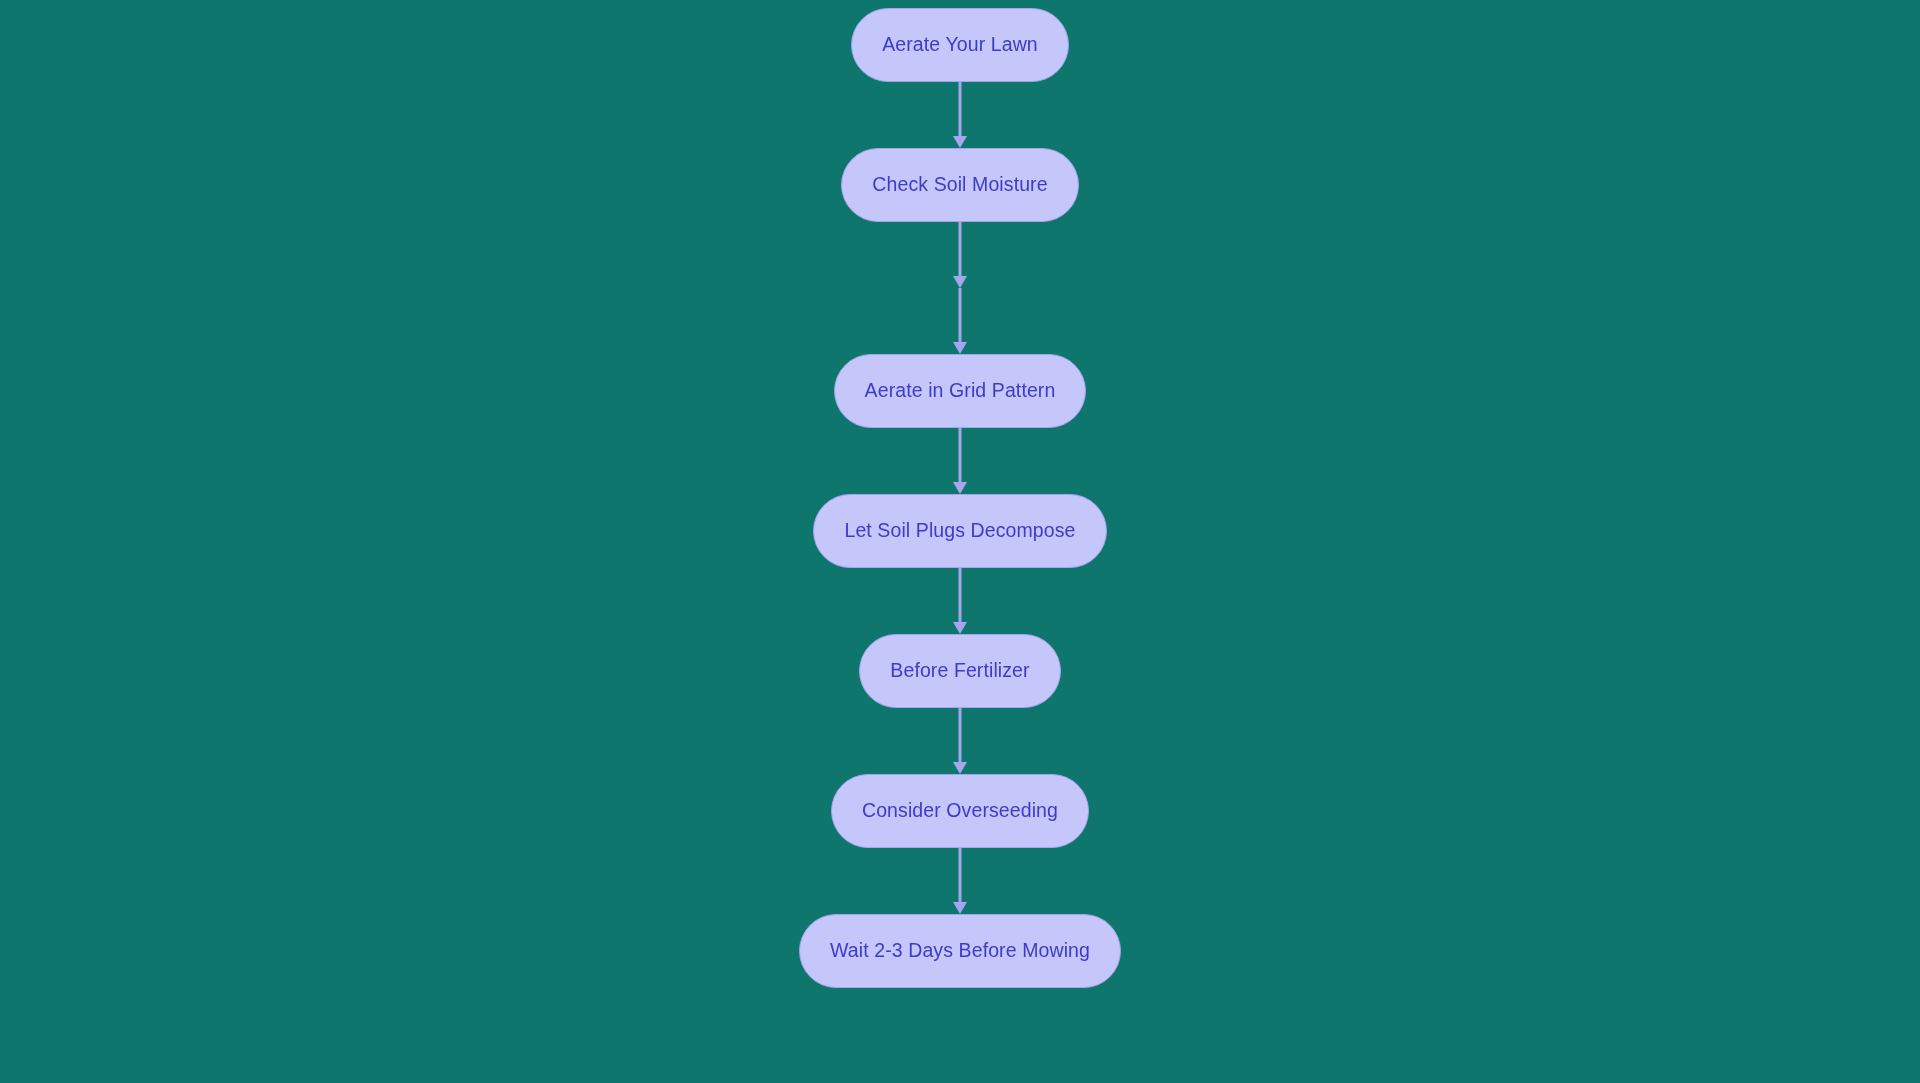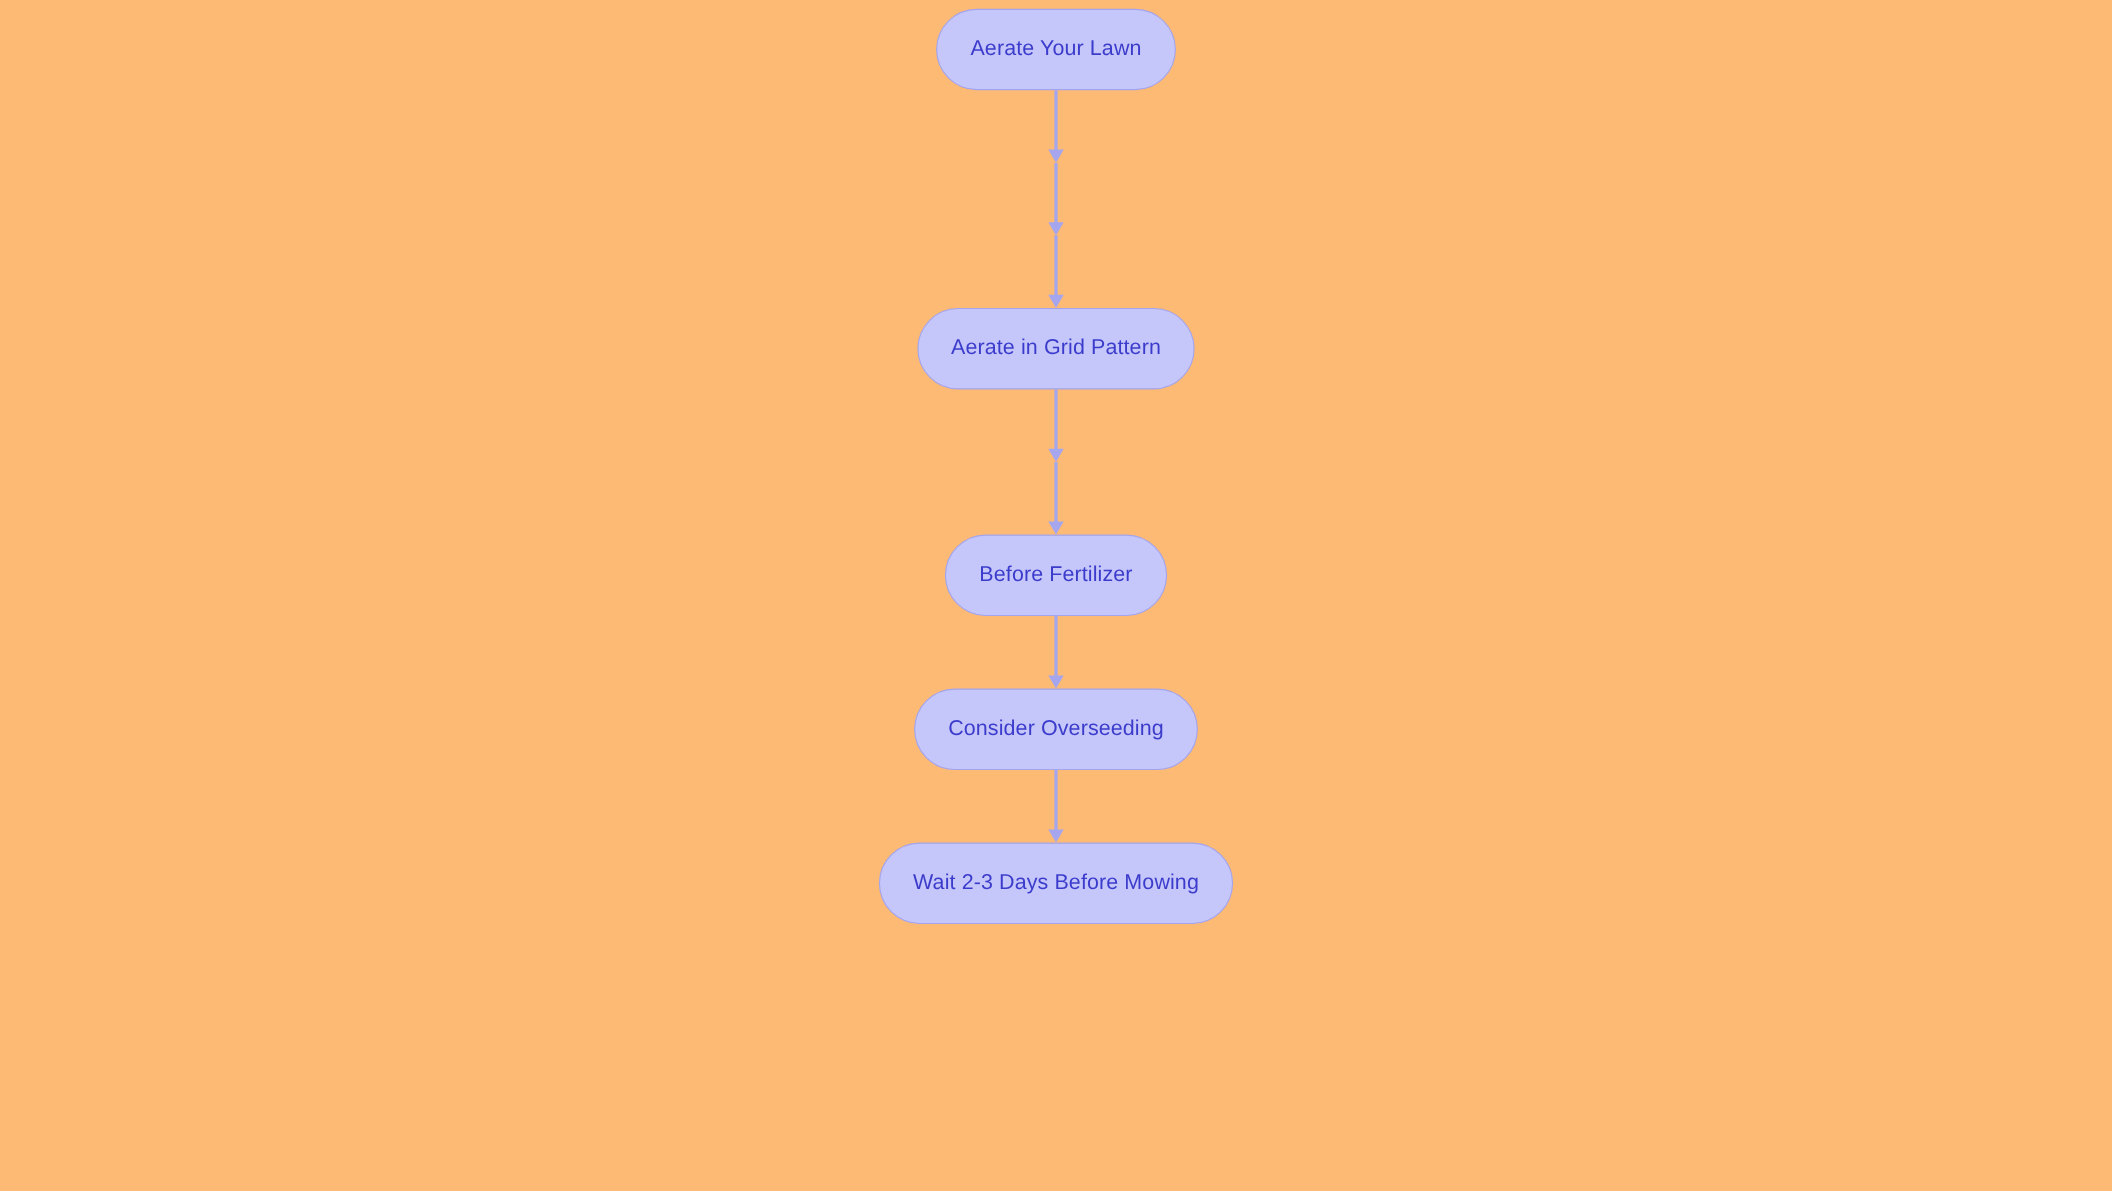--- a/index.html
+++ b/index.html
@@ -12,21 +12,21 @@
     height: 1083px;
     background: #ffffff;
     font-family: "Liberation Sans", "DejaVu Sans", sans-serif;
     overflow: hidden;
   }
 
   #flowchart {
     position: relative;
     width: 1920px;
     height: 1083px;
-    background: #fdba74;
+    background: #0f766e;
   }
 
   .flow-column {
     position: absolute;
     left: 0;
     top: 0;
     width: 1920px;
     height: 1083px;
     display: flex;
     flex-direction: column;
@@ -96,20 +96,25 @@
       <div class="node">
         <span>Aerate Your Lawn</span>
       </div>
     </div>
 
     <div class="connector">
       <div class="line"></div>
       <div class="arrowhead"></div>
     </div>
 
+    <div class="flow-step">
+      <div class="node">
+        <span>Check Soil Moisture</span>
+      </div>
+    </div>
 
     <div class="connector">
       <div class="line"></div>
       <div class="arrowhead"></div>
     </div>
 
 
     <div class="connector">
       <div class="line"></div>
       <div class="arrowhead"></div>
@@ -119,20 +124,25 @@
       <div class="node">
         <span>Aerate in Grid Pattern</span>
       </div>
     </div>
 
     <div class="connector">
       <div class="line"></div>
       <div class="arrowhead"></div>
     </div>
 
+    <div class="flow-step">
+      <div class="node">
+        <span>Let Soil Plugs Decompose</span>
+      </div>
+    </div>
 
     <div class="connector">
       <div class="line"></div>
       <div class="arrowhead"></div>
     </div>
 
     <div class="flow-step">
       <div class="node">
         <span>Before Fertilizer</span>
       </div>

